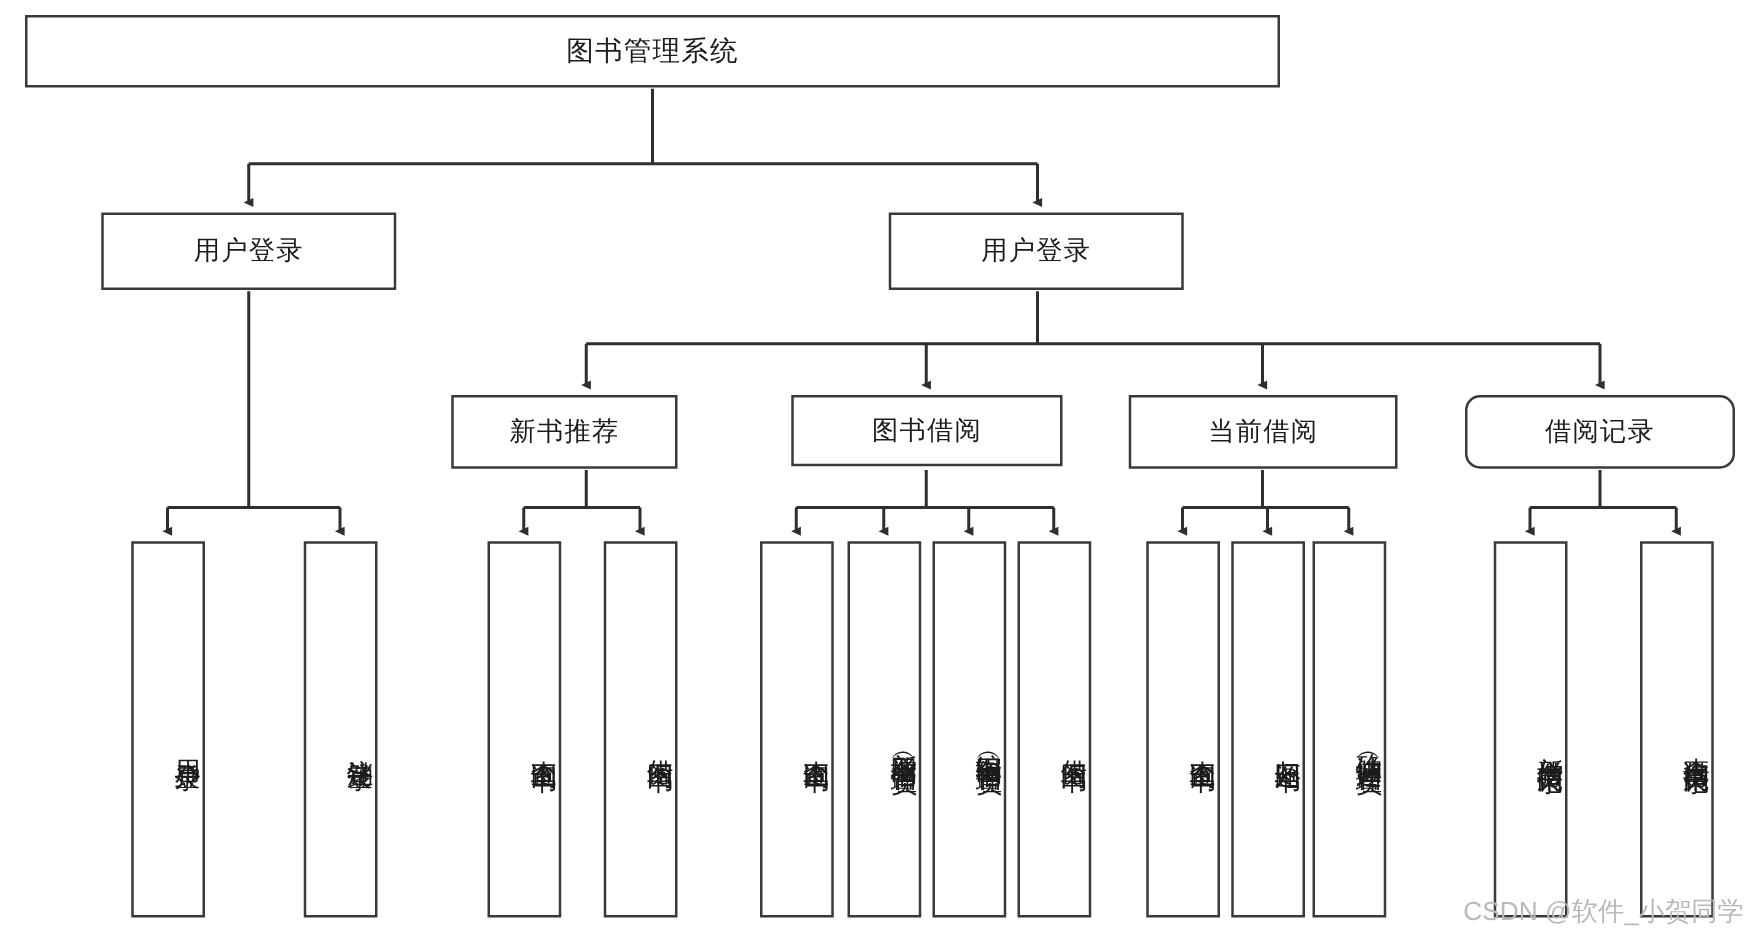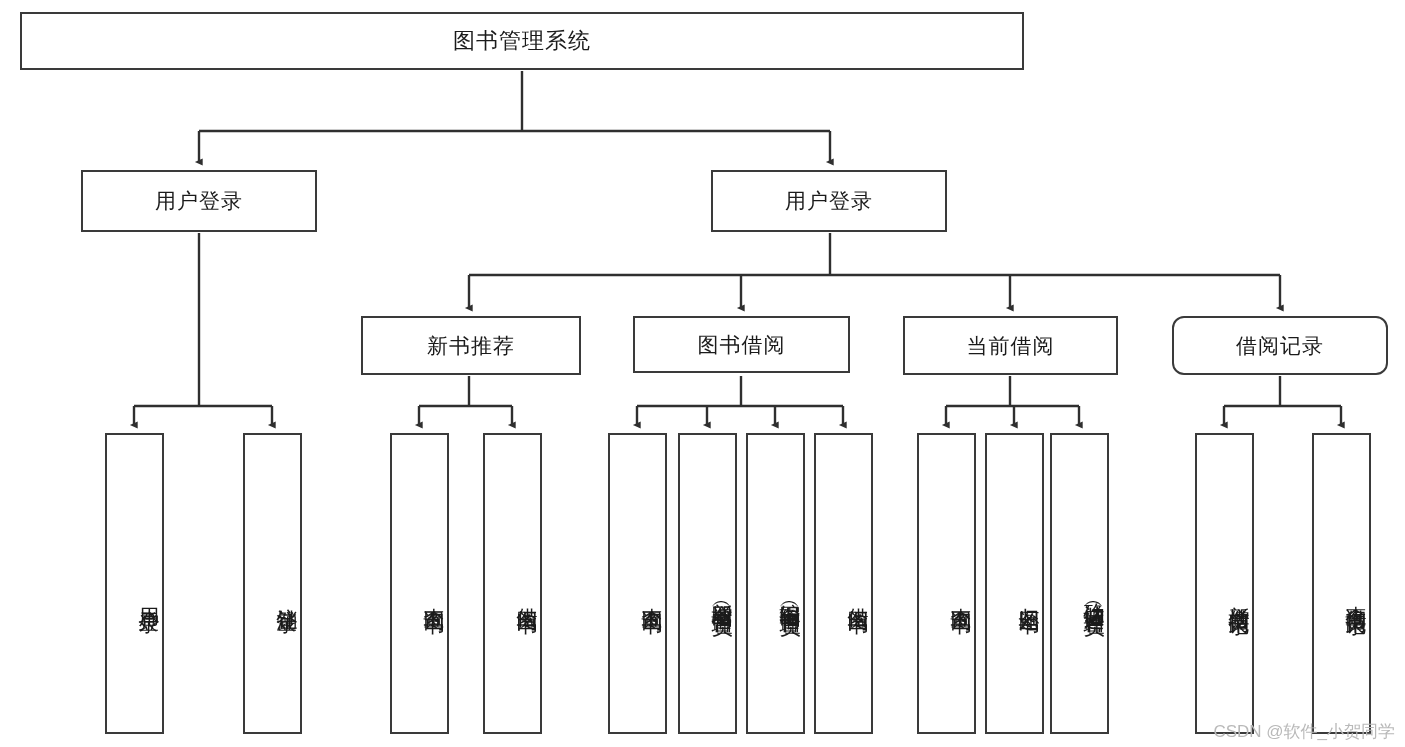--- a/index.html
+++ b/index.html
@@ -52,21 +52,21 @@
     padding-top: 22px;
     white-space: nowrap;
   }
   .node.root {
     font-size: 22px;
   }
   #watermark {
     position: absolute;
     right: 10px;
     bottom: 4px;
-    font-size: 17px;
+    font-size: 21px;
     color: #b9b9b9;
     white-space: nowrap;
     user-select: none;
   }
 </style>
 </head>
 <body>
 
 <div id="diagram-root">
 
@@ -118,21 +118,21 @@
       <path d="M1224,406 L1224,425" marker-end="url(#arrowhead)"></path>
       <path d="M1341,406 L1341,425" marker-end="url(#arrowhead)"></path>
     </g>
   </svg>
 
   <div class="node horizontal root" style="left:20px; top:12px; width:1004px; height:58px;">图书管理系统</div>
 
   <div class="node horizontal" style="left:81px; top:170px; width:236px; height:62px;">用户登录</div>
   <div class="node horizontal" style="left:711px; top:170px; width:236px; height:62px;">用户登录</div>
 
-  <div class="node horizontal" style="left:361px; top:316px; width:220px; height:59px;">新书推荐</div>
+  <div class="node horizontal" style="left:361px; top:316px; width:181px; height:59px;">新书推荐</div>
   <div class="node horizontal" style="left:633px; top:316px; width:217px; height:57px;">图书借阅</div>
   <div class="node horizontal" style="left:903px; top:316px; width:215px; height:59px;">当前借阅</div>
   <div class="node horizontal" style="left:1172px; top:316px; width:216px; height:59px;border-radius:12px;">借阅记录</div>
 
   <div class="node vertical" style="left:105px; top:433px; width:59px; height:301px;">用户登录</div>
   <div class="node vertical" style="left:243px; top:433px; width:59px; height:301px;">注销登录</div>
 
   <div class="node vertical" style="left:390px; top:433px; width:59px; height:301px;">查询图书</div>
   <div class="node vertical" style="left:483px; top:433px; width:59px; height:301px;">借阅图书</div>
 

